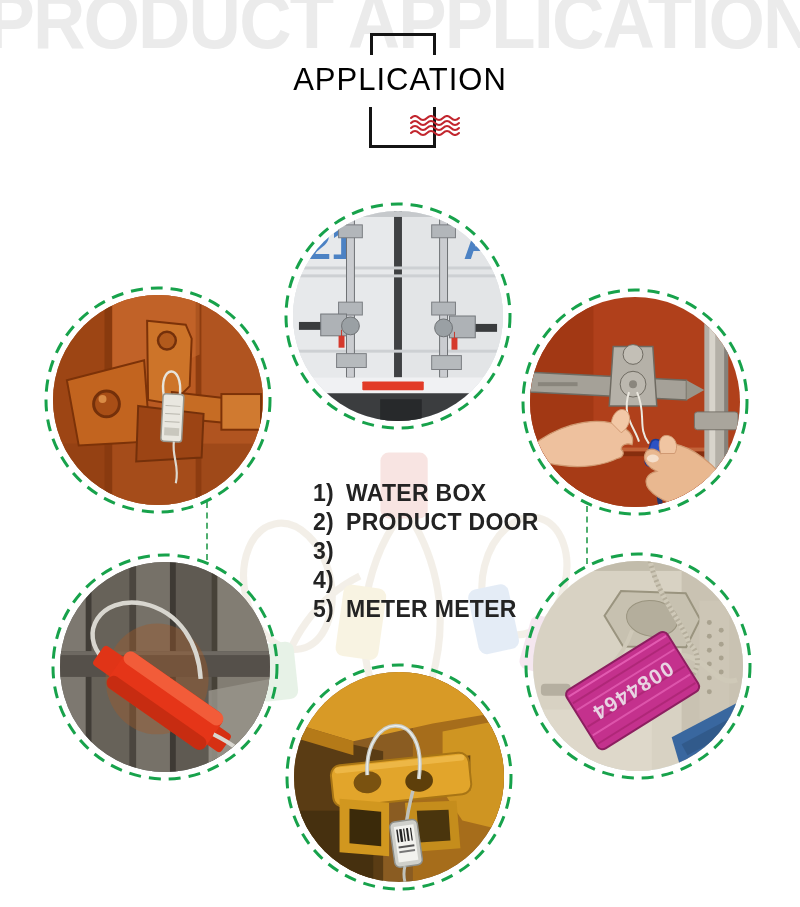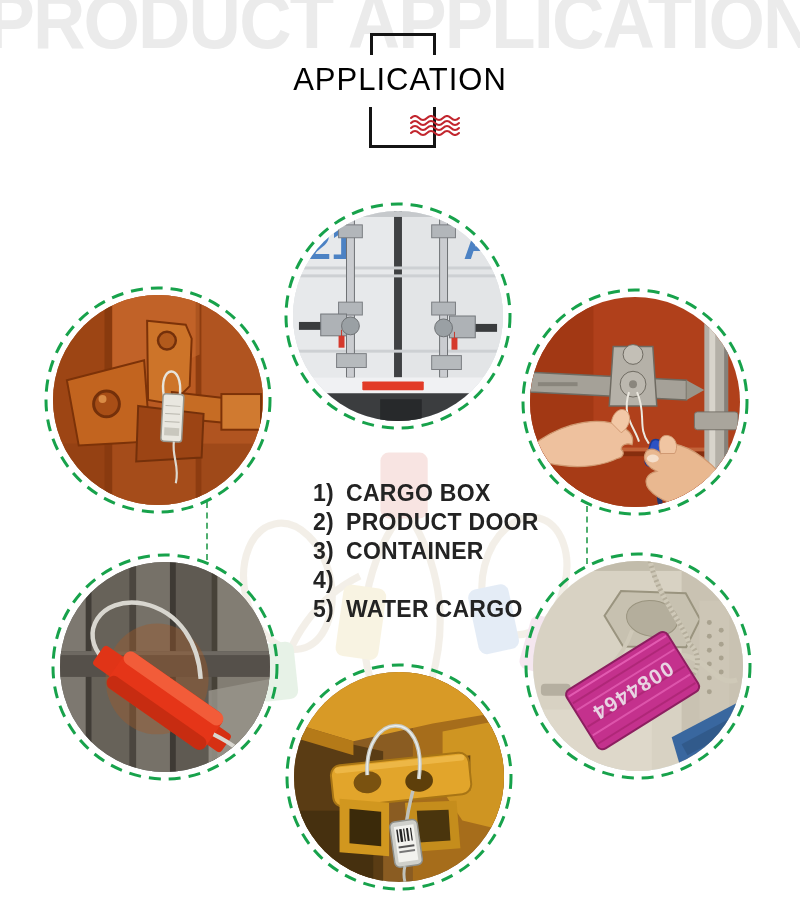--- a/index.html
+++ b/index.html
@@ -68,36 +68,35 @@
     <rect x="160" y="20" width="46" height="64" rx="8" fill="#eaa9a0"></rect>
     <rect x="120" y="150" width="42" height="70" rx="8" fill="#ead9a0" transform="rotate(8 141 185)"></rect>
     <rect x="250" y="150" width="40" height="64" rx="8" fill="#a9c3e4" transform="rotate(-12 270 182)"></rect>
     <rect x="40" y="205" width="38" height="56" rx="8" fill="#b2d6b2" transform="rotate(-6 59 233)"></rect>
     <rect x="300" y="180" width="34" height="54" rx="8" fill="#e0b2d0" transform="rotate(16 317 207)"></rect>
   </svg>
 
   <div class="app-list">
     <div class="app-row">
       <span class="app-num">1)</span>
-      <span>CARGO BOX</span>
+      <span>WATER BOX</span>
     </div>
     <div class="app-row">
       <span class="app-num">2)</span>
       <span>PRODUCT DOOR</span>
     </div>
     <div class="app-row">
       <span class="app-num">3)</span>
-      <span>CONTAINER</span>
     </div>
     <div class="app-row">
       <span class="app-num">4)</span>
     </div>
     <div class="app-row">
       <span class="app-num">5)</span>
-      <span>WATER CARGO</span>
+      <span>METER METER</span>
     </div>
   </div>
 
   <div class="connector conn-left"></div>
   <div class="connector conn-right"></div>
 
   <div class="circle c1">
     <svg class="ring">
       <circle cx="115" cy="115" r="112" fill="none" stroke="#17a24b" stroke-width="3" stroke-dasharray="12 8"></circle>
     </svg>

